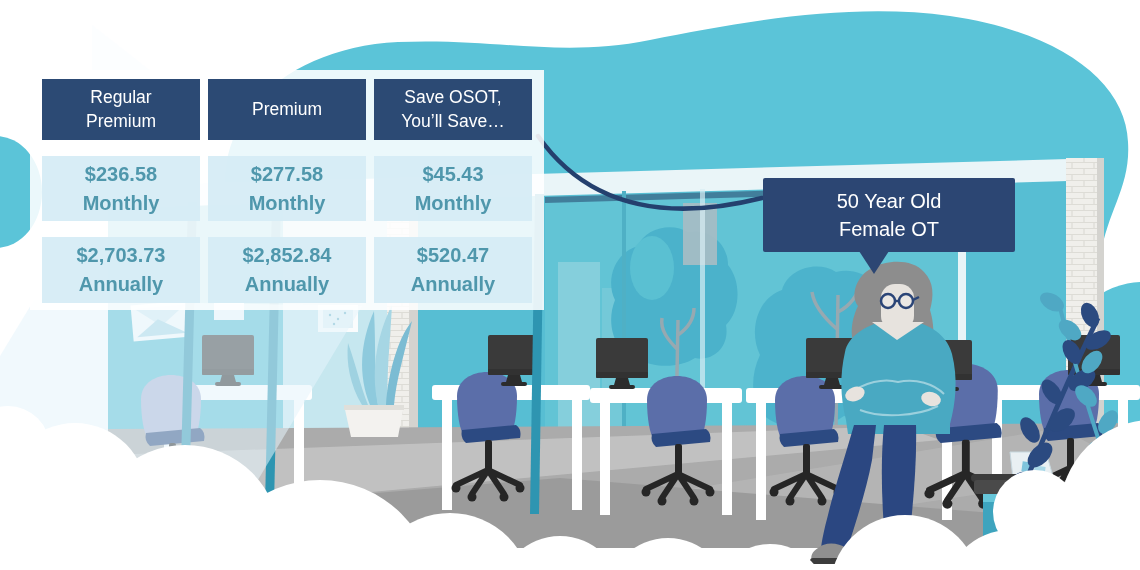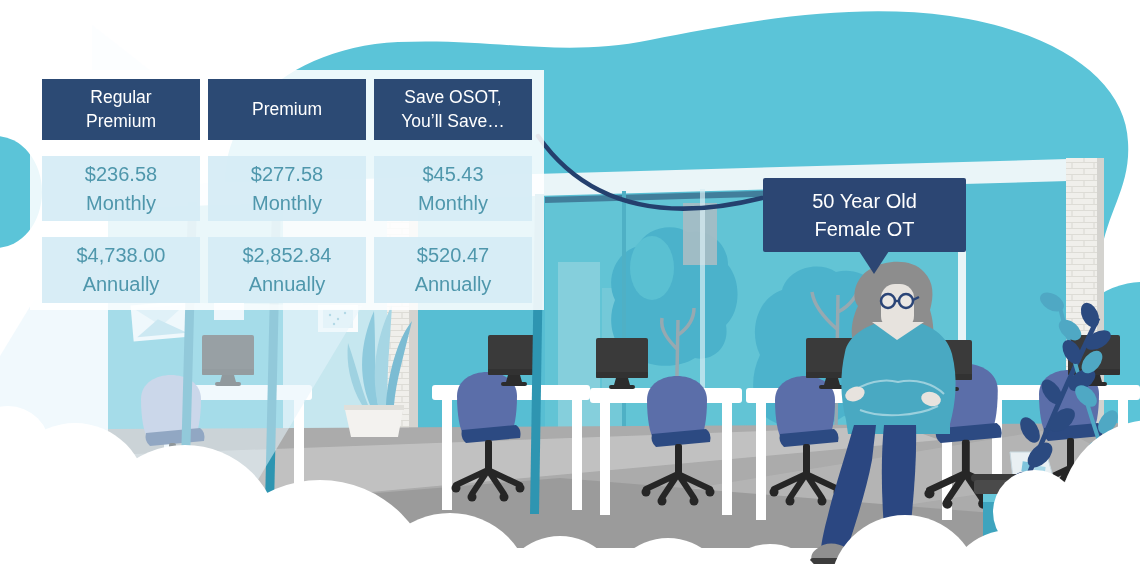--- a/index.html
+++ b/index.html
@@ -7,22 +7,22 @@
          font-family:"Liberation Sans",sans-serif;}
   .scene{position:absolute;left:0;top:0;z-index:1;}
   .connector{position:absolute;left:0;top:0;z-index:4;pointer-events:none;}
   .panel{position:absolute;left:30px;top:70px;width:514px;height:240px;
          background:rgba(255,255,255,0.88);display:flex;gap:8px;
          padding:9px 12px 7px;box-sizing:border-box;z-index:5;}
   .tcol{display:flex;flex-direction:column;gap:16px;flex:1;}
   .thead{height:67px;background:#2c4a74;color:#ffffff;display:flex;flex-direction:column;
          align-items:center;justify-content:center;font-size:17.5px;line-height:24px;text-align:center;}
   .tcell{height:72px;background:rgba(214,236,245,0.95);color:#4f97ac;display:flex;flex-direction:column;
-         align-items:center;justify-content:center;font-size:20px;line-height:29px;text-align:center;}
-  .bubble{position:absolute;left:763px;top:178px;width:203px;height:74px;background:#2c4673;
+         align-items:center;justify-content:center;font-size:20px;line-height:29px;text-align:center;font-weight:bold;}
+  .bubble{position:absolute;left:763px;top:178px;width:252px;height:74px;background:#2c4673;
           color:#fff;display:flex;flex-direction:column;align-items:center;justify-content:center;
           font-size:20px;line-height:28px;z-index:6;border-radius:2px;text-align:center;}
   .bubble .tail{position:absolute;left:96px;top:73px;width:0;height:0;
           border-left:15px solid transparent;border-right:15px solid transparent;
           border-top:23px solid #2c4673;}
 </style>
 </head>
 <body>
 
 <div class="stage">
@@ -278,21 +278,21 @@
     <div class="tcol">
       <div class="thead">
         <span>Regular</span>
         <span>Premium</span>
       </div>
       <div class="tcell">
         <span>$236.58</span>
         <span>Monthly</span>
       </div>
       <div class="tcell">
-        <span>$4,738.00</span>
+        <span>$2,703.73</span>
         <span>Annually</span>
       </div>
     </div>
 
     <div class="tcol">
       <div class="thead">
         <span>Premium</span>
       </div>
       <div class="tcell">
         <span>$277.58</span>

